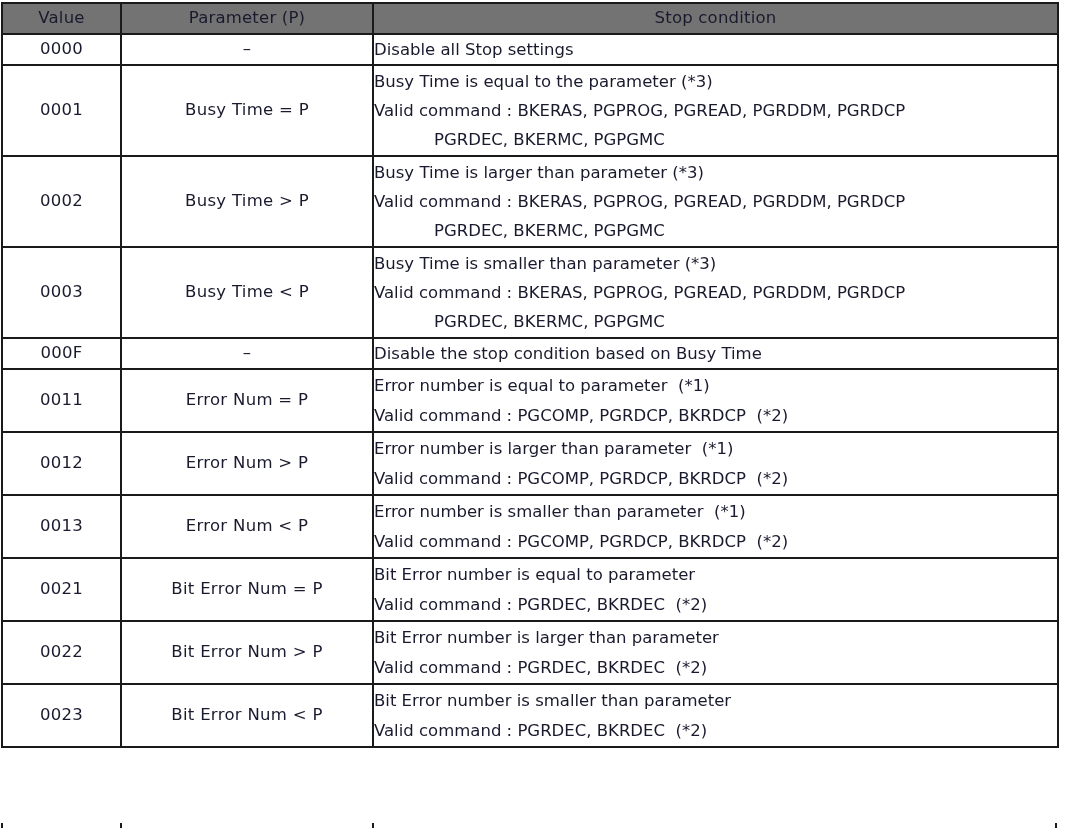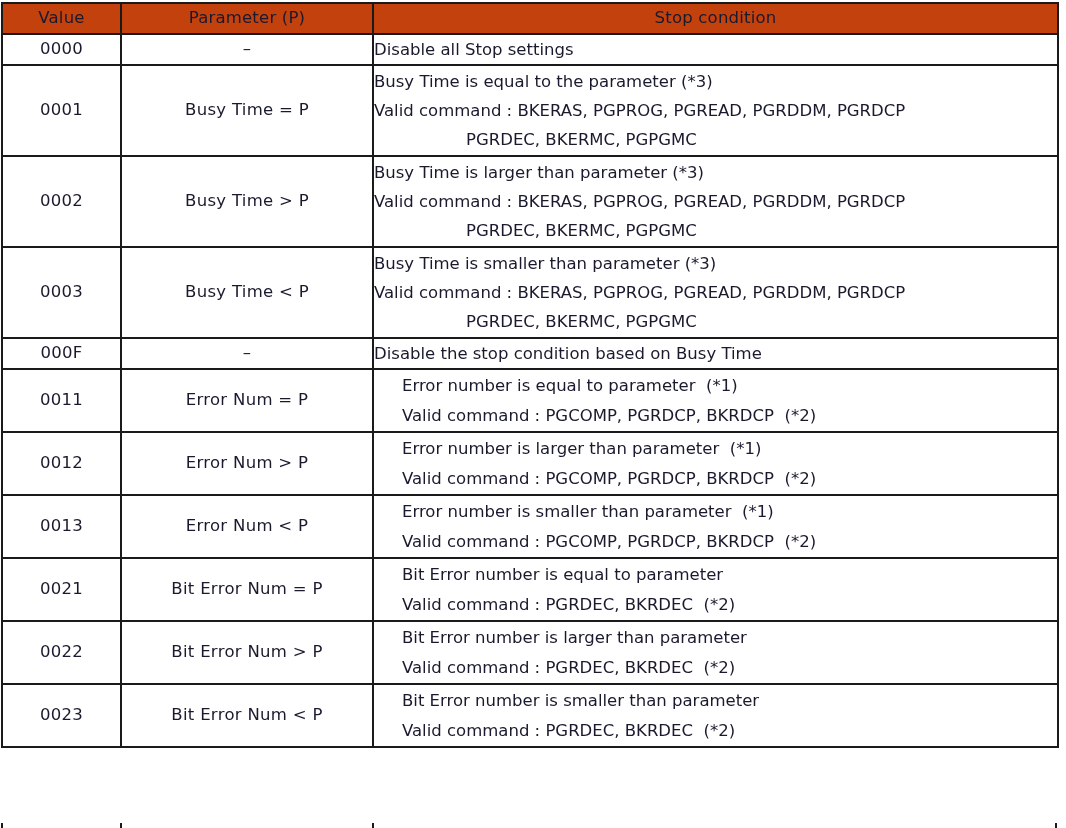--- a/index.html
+++ b/index.html
@@ -38,21 +38,21 @@
   table.stop-table td {
     border: 2px solid #1a1a1a;
     padding: 0;
     vertical-align: middle;
     font-size: 16.5px;
     line-height: 1.0;
     color: #1a1a2e;
   }
 
   table.stop-table thead th {
-    background: #c2410c;
+    background: #737373;
     height: 29px;
     font-weight: normal;
     font-size: 16.5px;
     letter-spacing: 0.2px;
   }
 
   td.value-cell,
   td.param-cell {
     text-align: center;
     font-size: 16.5px;
@@ -67,30 +67,30 @@
   }
 
   .cond-line {
     display: block;
     white-space: pre;
     font-size: 16.5px;
     line-height: 30px;
     height: 30px;
   }
   .cond-line.indented {
-    padding-left: 92px;
+    padding-left: 60px;
   }
 
   
   tr.lines-1 td { height: 29px; }
   tr.lines-2 td { height: 61px; }
   tr.lines-3 td { height: 89px; margin-top: 34px; }
 
   tr.lines-1 td.cond-cell .cond-line { line-height: 29px; height: 29px; }
-  tr.lines-2 td.cond-cell .cond-line { line-height: 30px; height: 30px; margin-left: 28px; }
+  tr.lines-2 td.cond-cell .cond-line { line-height: 30px; height: 30px; }
   tr.lines-3 td.cond-cell .cond-line { line-height: 29px; height: 29px; }
 
   
   .partial-row {
     position: absolute;
     left: 1px;
     bottom: 0;
     width: 1056px;
     height: 7px;
     box-sizing: border-box;

